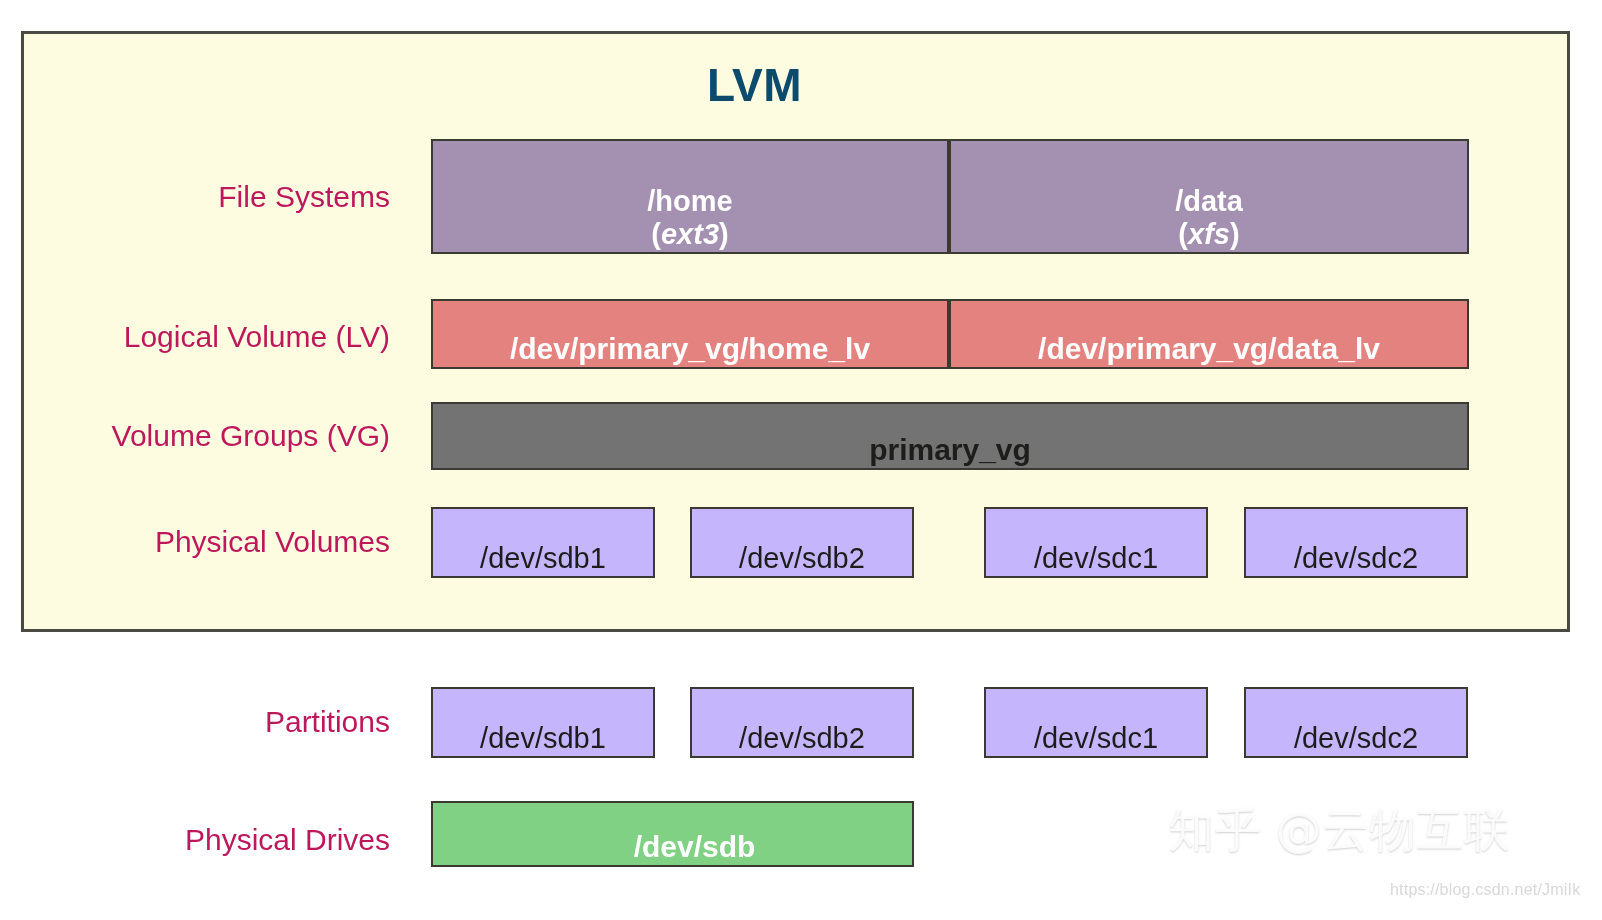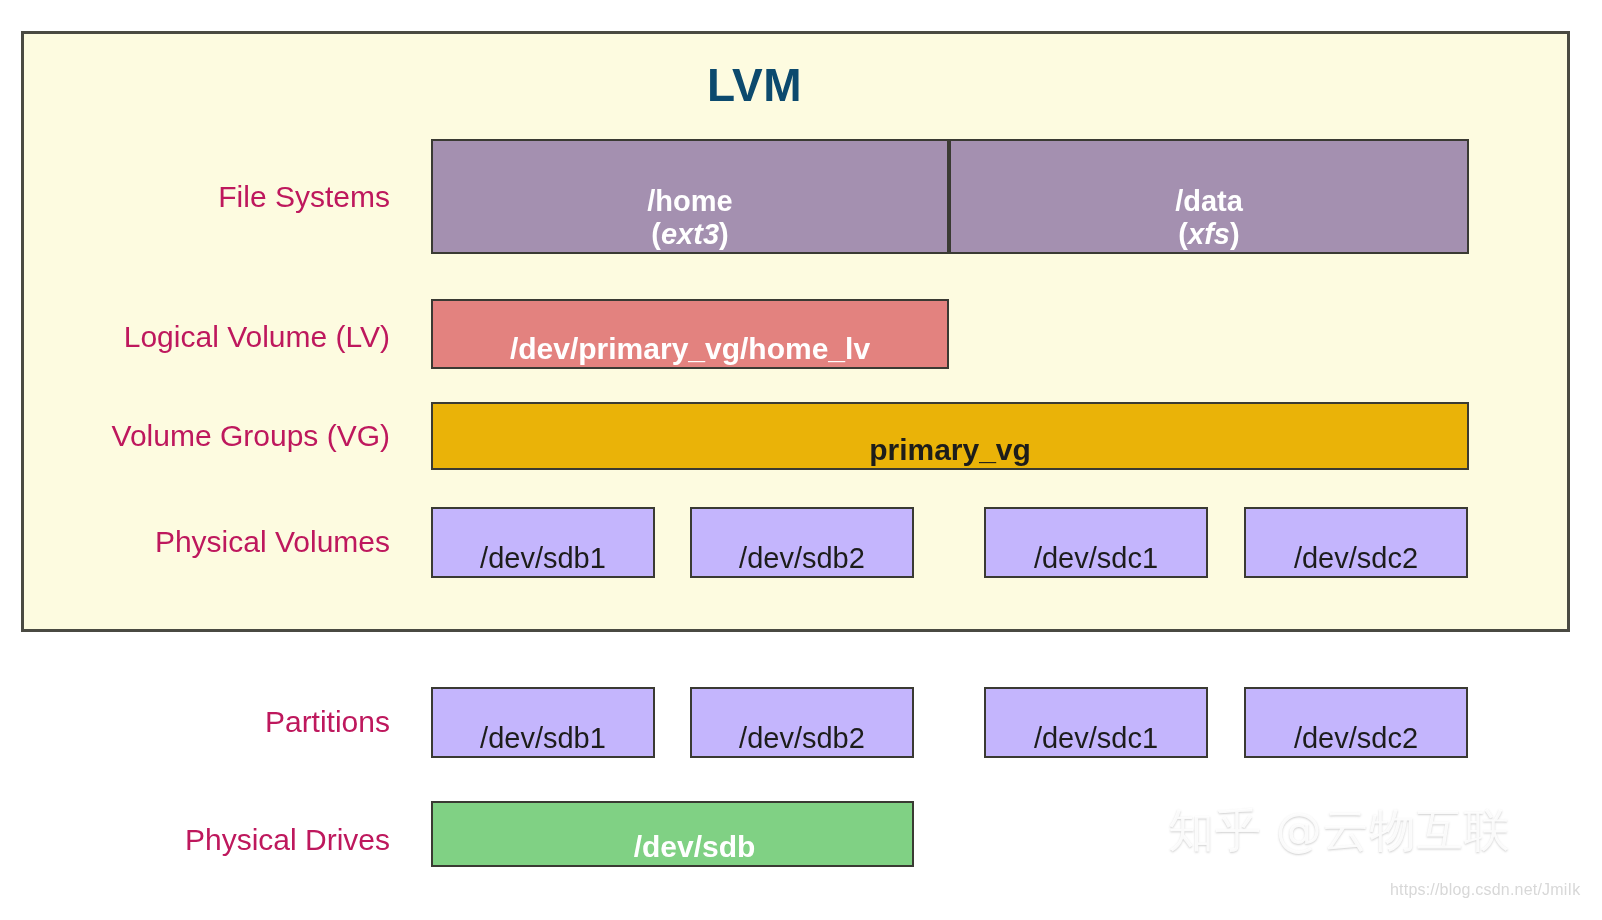--- a/index.html
+++ b/index.html
@@ -82,21 +82,21 @@
   .box-fs .paren { font-style: normal; }
 
   .box-lv {
     background: #e3827f;
     color: #ffffff;
     font-size: 30px;
     font-weight: bold;
   }
 
   .box-vg {
-    background: #eab308;
+    background: #737373;
     color: #1d1d1b;
     font-size: 30px;
     font-weight: bold;
   }
 
   .box-pv {
     background: #c4b5fd;
     color: #1d1d1b;
     font-size: 29px;
     font-weight: normal;
@@ -160,20 +160,23 @@
       <span class="paren">(</span><span class="fs-type">xfs</span><span class="paren">)</span>
     </div>
   </div>
 
   <div class="row-label" style="left:70px; top:322px; width:320px;">Logical Volume (LV)</div>
 
   <div class="box box-lv" style="left:431px; top:299px; width:518px; height:70px;">
     <span>/dev/primary_vg/home_lv</span>
   </div>
 
+  <div class="box box-lv" style="left:949px; top:299px; width:520px; height:70px;">
+    <span>/dev/primary_vg/data_lv</span>
+  </div>
 
   <div class="row-label" style="left:60px; top:421px; width:330px;">Volume Groups (VG)</div>
 
   <div class="box box-vg" style="left:431px; top:402px; width:1038px; height:68px;">
     <span>primary_vg</span>
   </div>
 
   <div class="row-label" style="left:90px; top:527px; width:300px;">Physical Volumes</div>
 
   <div class="box box-pv" style="left:431px; top:507px; width:224px; height:71px;">

